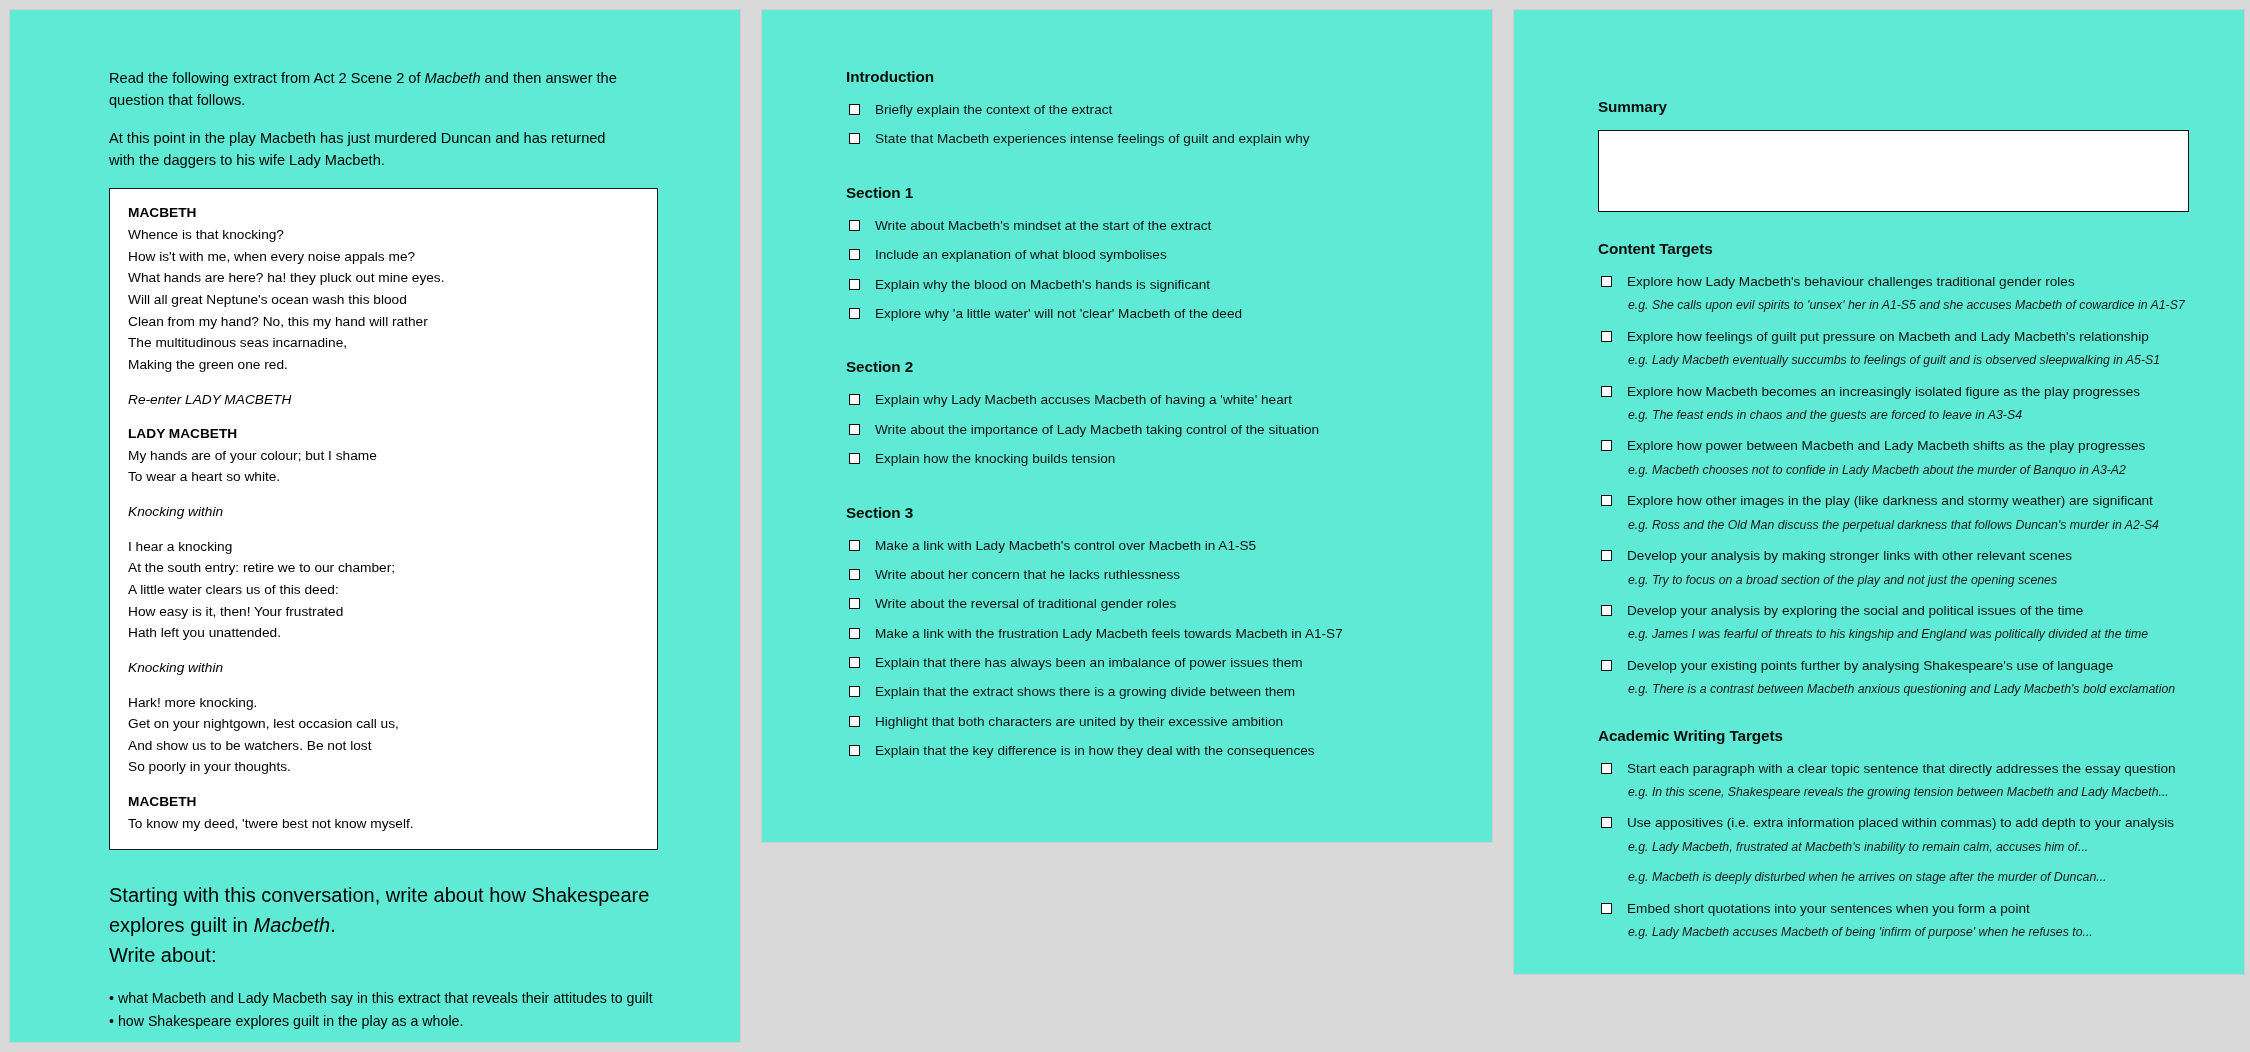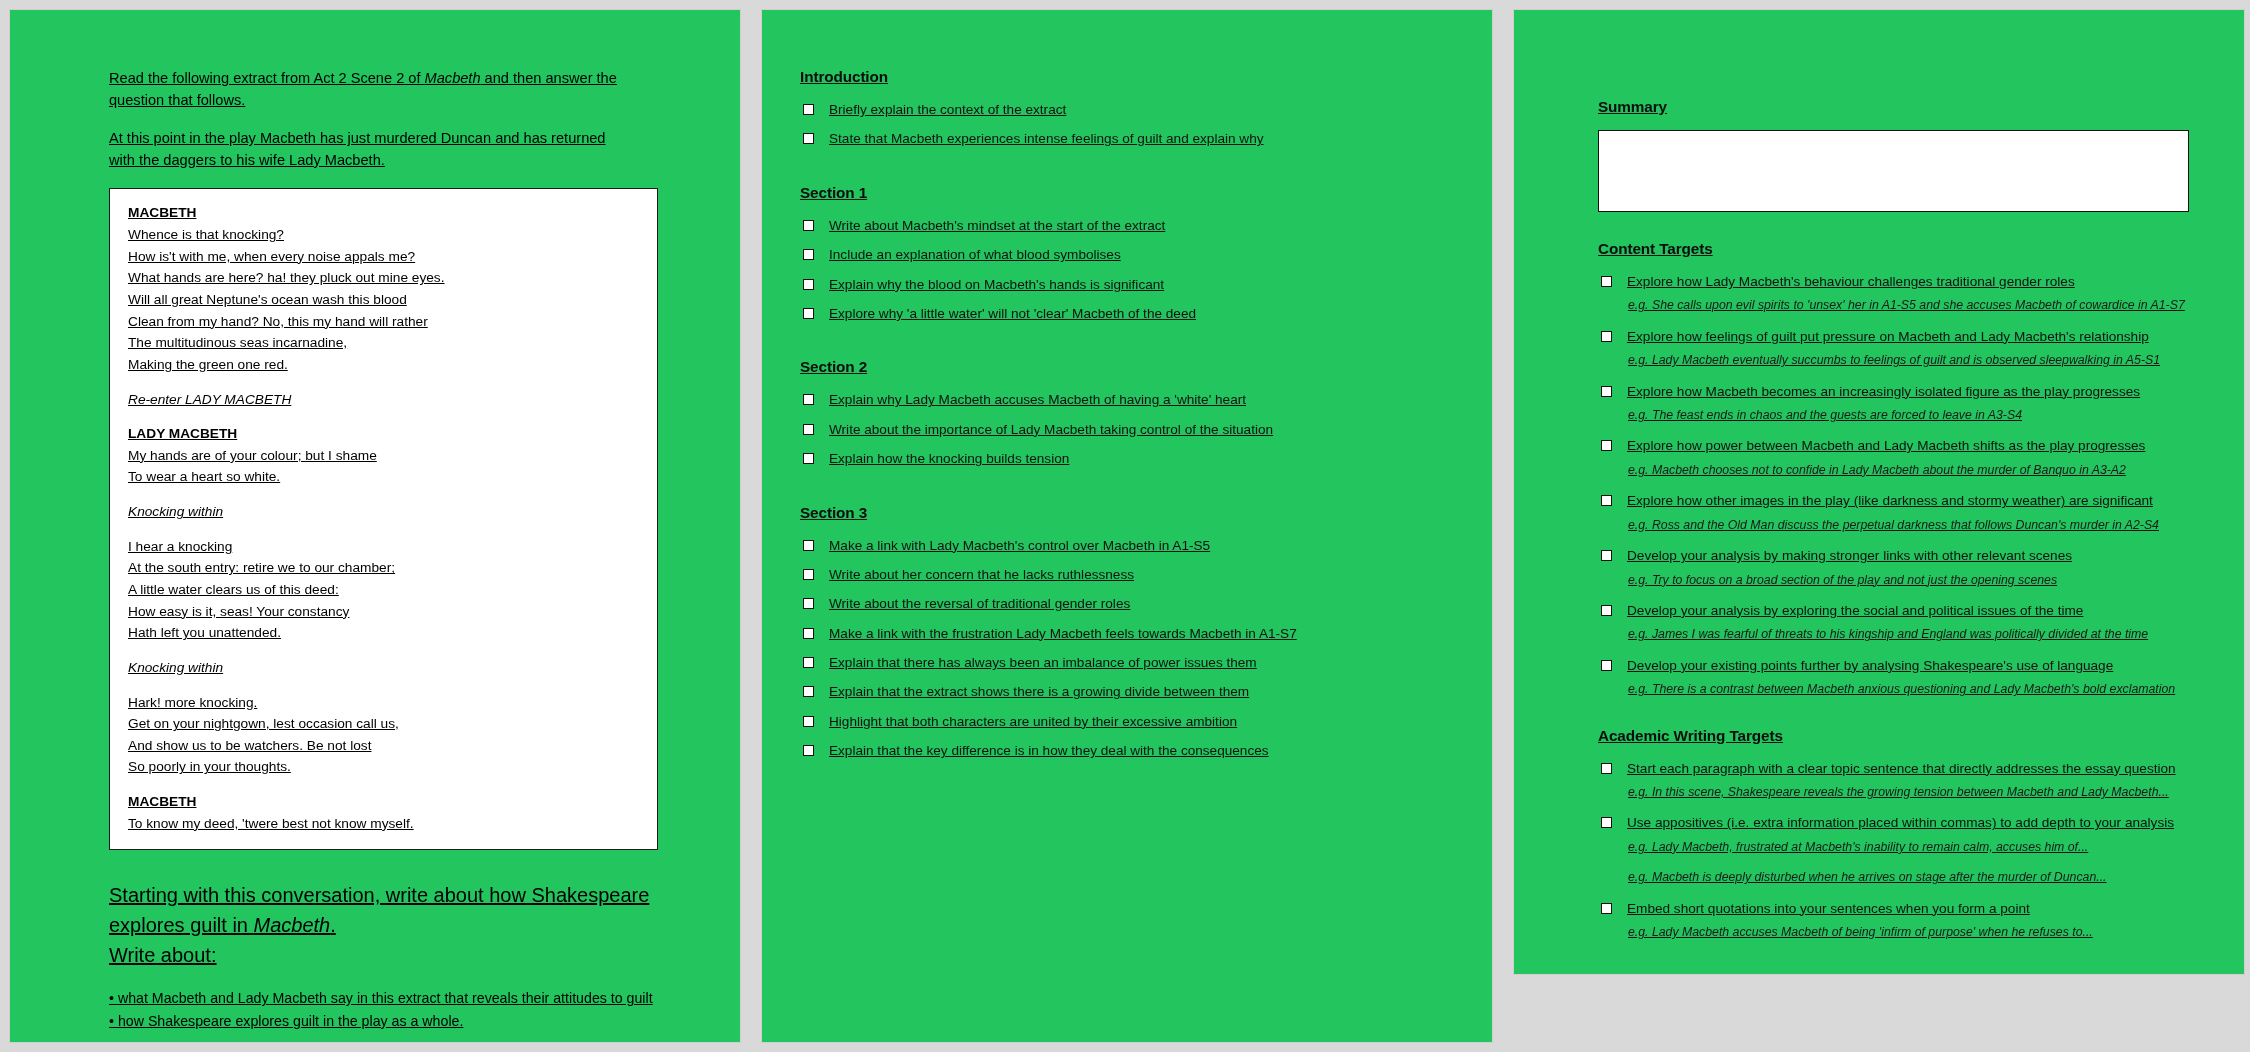--- a/index.html
+++ b/index.html
@@ -20,29 +20,28 @@
     gap: 22px;
     padding: 10px 0 0 10px;
     box-sizing: border-box;
     width: 2250px;
     height: 1052px;
     align-items: flex-start;
   }
 
   
   .page {
-    background: #22c55e;
+    background: #5eead4;
     box-sizing: border-box;
     position: relative;
     box-shadow: 0 0 0 1px #cfcfcf;
     flex: 0 0 auto;
-    text-decoration: underline;
   }
   .page-1 { width: 730px; height: 1032px; padding: 58px 82px 0 99px; }
-  .page-2 { width: 730px; height: 1032px; padding: 58px 70px 0 38px; }
+  .page-2 { width: 730px; height: 832px; padding: 58px 70px 0 84px; }
   .page-3 { width: 730px; height: 964px; padding: 88px 55px 0 84px; }
 
   .page-1 { font-size: 14.6px; color: #000; line-height: 1.46; }
 
   
   .intro-para {
     margin: 0 0 17px 0;
     font-size: 14.6px;
     line-height: 1.48;
     max-width: 520px;
@@ -175,21 +174,21 @@
         <div class="spacer-line"></div>
         <p class="speaker">LADY MACBETH</p>
         <p class="verse-line">My hands are of your colour; but I shame</p>
         <p class="verse-line">To wear a heart so white.</p>
         <div class="spacer-line"></div>
         <p class="stage-dir">Knocking within</p>
         <div class="spacer-line"></div>
         <p class="verse-line">I hear a knocking</p>
         <p class="verse-line">At the south entry: retire we to our chamber;</p>
         <p class="verse-line">A little water clears us of this deed:</p>
-        <p class="verse-line">How easy is it, seas! Your constancy</p>
+        <p class="verse-line">How easy is it, then! Your frustrated</p>
         <p class="verse-line">Hath left you unattended.</p>
         <div class="spacer-line"></div>
         <p class="stage-dir">Knocking within</p>
         <div class="spacer-line"></div>
         <p class="verse-line">Hark! more knocking.</p>
         <p class="verse-line">Get on your nightgown, lest occasion call us,</p>
         <p class="verse-line">And show us to be watchers. Be not lost</p>
         <p class="verse-line">So poorly in your thoughts.</p>
         <div class="spacer-line"></div>
         <p class="speaker">MACBETH</p>

